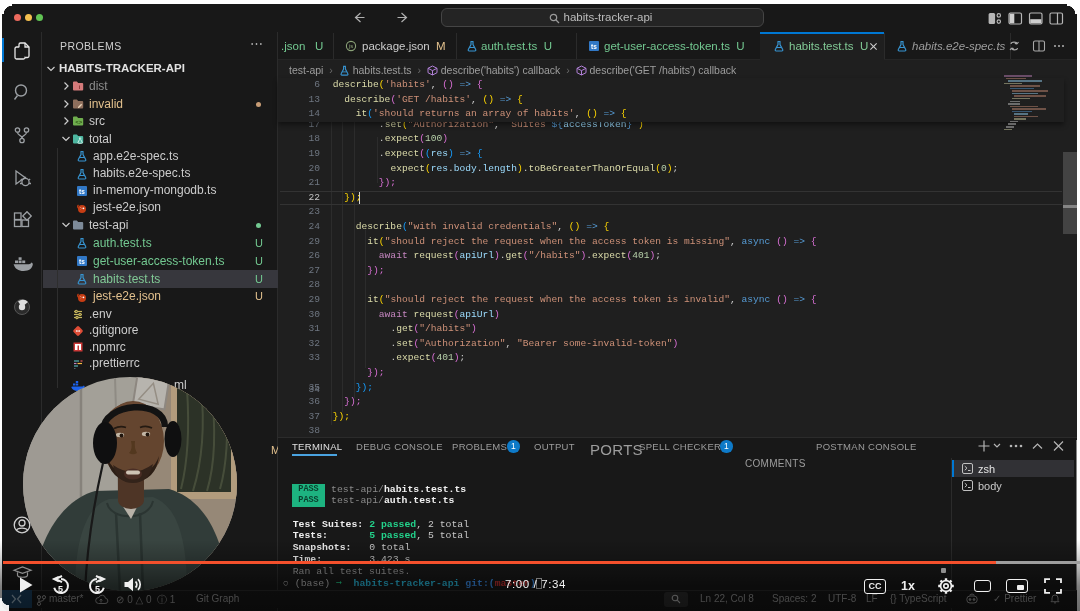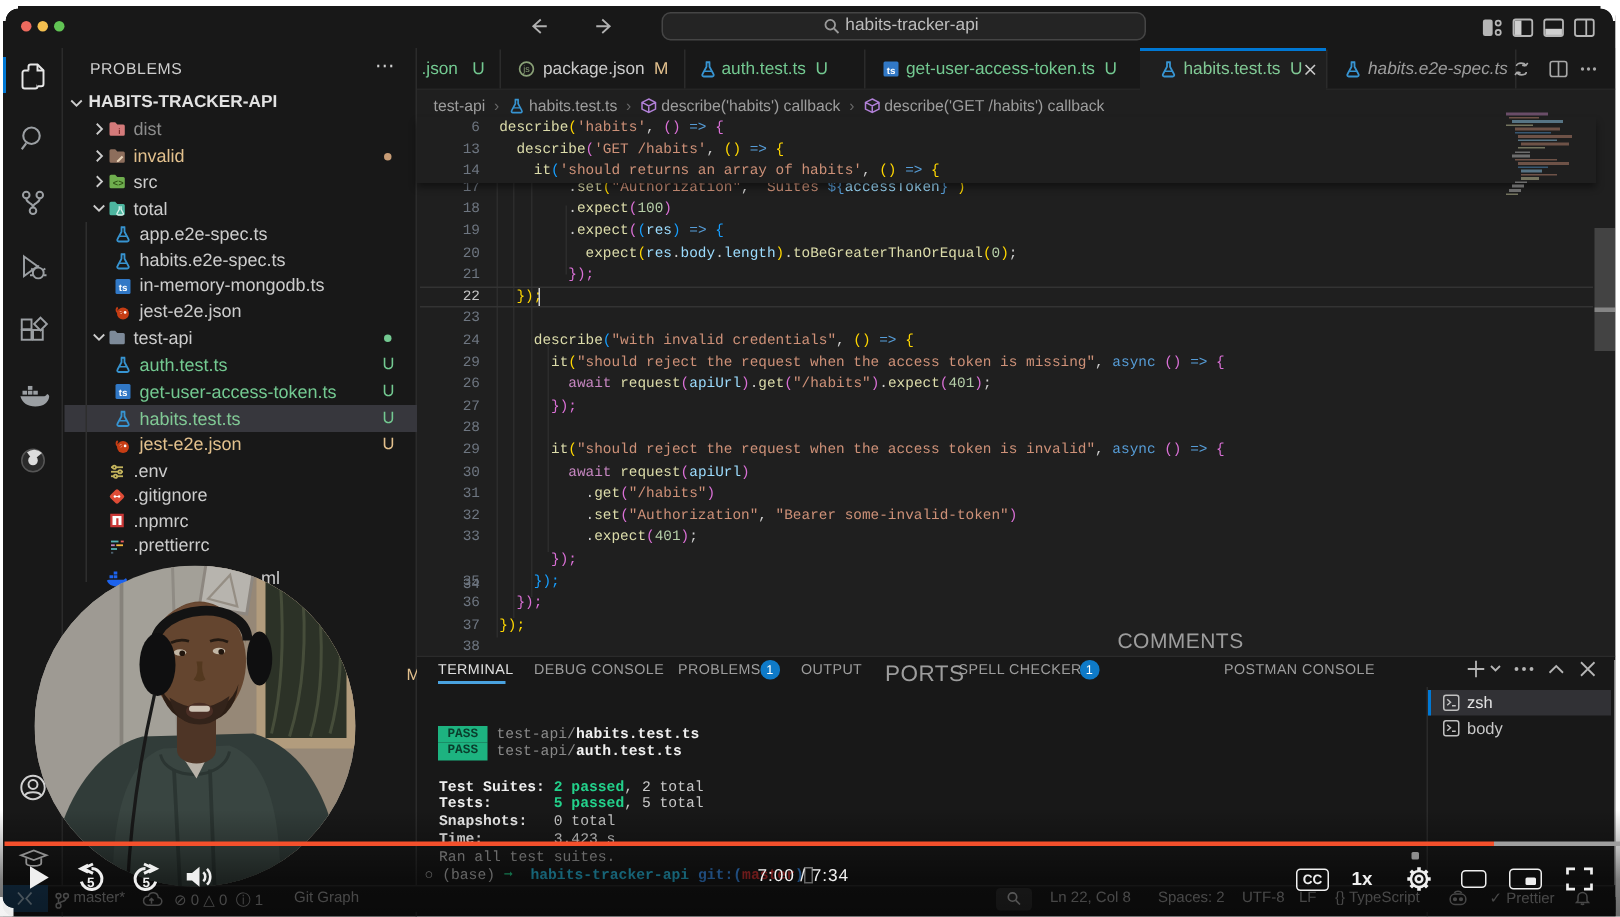--- a/index.html
+++ b/index.html
@@ -405,21 +405,21 @@
 <div class="abs" style="left:1002px;top:124.5px;width:8px;height:1.6px;background:#dcdcaa;opacity:0.45"></div>
 <div class="abs" style="left:1061px;top:148px;width:14px;height:82px;background:rgba(110,110,110,0.45)"></div>
 <div class="abs" style="left:1061px;top:201px;width:14px;height:3px;background:rgba(200,200,200,0.5)"></div>
 <div class="abs" style="left:276px;top:433px;width:800px;height:174px;background:#181818;border-top:1px solid #2b2b2b"></div>
 <div class="abs" style="left:290px;top:437px;font-size:9.5px;letter-spacing:0.3px;color:#e0e0e0">TERMINAL</div>
 <div class="abs" style="left:354px;top:437px;font-size:9.5px;letter-spacing:0.3px;color:#9d9d9d">DEBUG CONSOLE</div>
 <div class="abs" style="left:450px;top:437px;font-size:9.5px;letter-spacing:0.3px;color:#9d9d9d">PROBLEMS</div>
 <div class="abs" style="left:532px;top:437px;font-size:9.5px;letter-spacing:0.3px;color:#9d9d9d">OUTPUT</div>
 <div class="abs" style="left:588px;top:437px;font-size:15px;letter-spacing:0.3px;color:#9d9d9d">PORTS</div>
 <div class="abs" style="left:637px;top:437px;font-size:9.5px;letter-spacing:0.3px;color:#9d9d9d">SPELL CHECKER</div>
-<div class="abs" style="left:743px;top:415px;font-size:14px;letter-spacing:0.3px;color:#9d9d9d">COMMENTS</div>
+<div class="abs" style="left:743px;top:454px;font-size:10px;letter-spacing:0.3px;color:#9d9d9d">COMMENTS</div>
 <div class="abs" style="left:814px;top:437px;font-size:9.5px;letter-spacing:0.3px;color:#9d9d9d">POSTMAN CONSOLE</div>
 <div class="abs" style="left:290px;top:450px;width:45px;height:1.5px;background:#4aa3e0"></div>
 <div class="abs" style="left:505px;top:436px;width:12.5px;height:12.5px;border-radius:50%;background:#0e7ac8;color:#fff;font-size:8.5px;text-align:center;line-height:12.5px">1</div>
 <div class="abs" style="left:718px;top:436px;width:12.5px;height:12.5px;border-radius:50%;background:#0e7ac8;color:#fff;font-size:8.5px;text-align:center;line-height:12.5px">1</div>
 <svg style="left:976px;top:436px" width="88" height="12" viewBox="0 0 88 12">
 <g stroke="#b5b5b5" stroke-width="1.2" fill="none">
 <path d="M6 0.5 V11.5 M0.5 6 H11.5"></path>
         <path d="M16 4 l3 3 3 -3"></path>
 <path d="M55 8.5 l4.5 -4.5 4.5 4.5"></path>
         <path d="M76 1.5 l9 9 M85 1.5 l-9 9"></path>

